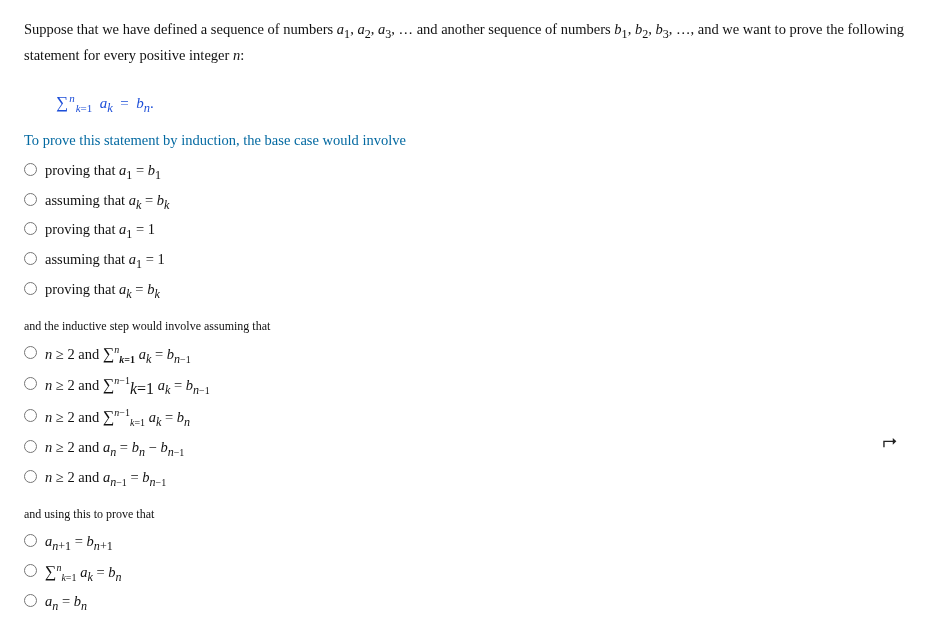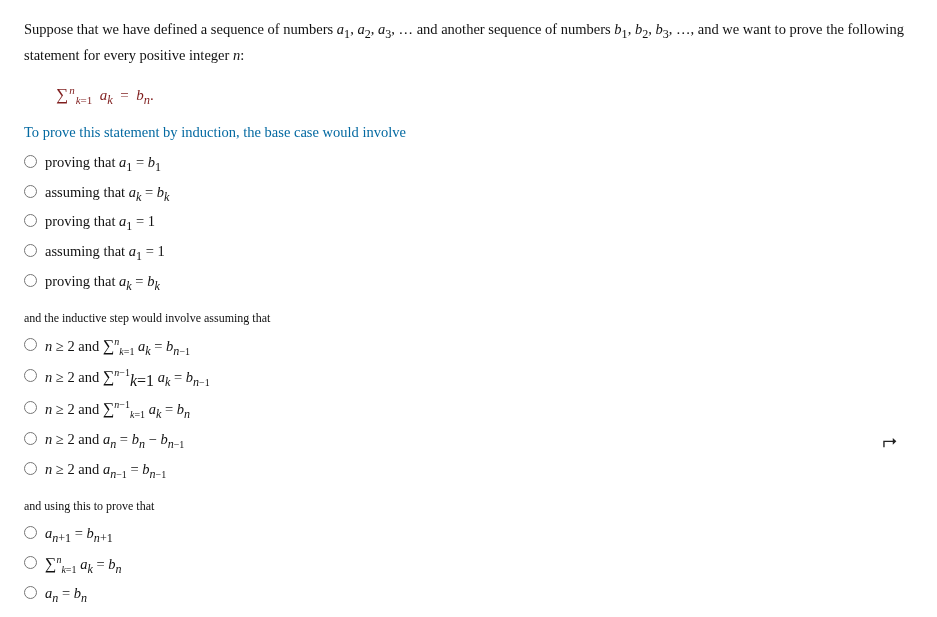--- a/index.html
+++ b/index.html
@@ -16,27 +16,27 @@
     .page {
       background: #fff;
       width: 937px;
       min-height: 617px;
       padding: 18px 24px 20px 24px;
       position: relative;
     }
     .intro-text {
       font-size: 14.5px;
       line-height: 1.55;
-      margin-bottom: 18px;
+      margin-bottom: 26px;
       color: #111;
     }
     .formula-line {
       font-size: 15px;
       margin: 8px 0 16px 32px;
-      color: #7f1d1d;
+      color: #1d4ed8;
     }
     .section-label {
       font-size: 14.5px;
       color: #0369a1;
       margin-bottom: 10px;
       margin-top: 4px;
     }
     .options-group {
       margin-bottom: 16px;
     }
@@ -123,21 +123,21 @@
   </div>
 
   <p class="section-heading">
     and the inductive step would involve assuming that
   </p>
 
   <div class="options-group">
 
     <div class="option-row">
       <input type="radio" name="inductive" style="">
-      <span class="option-text"><span class="math">n</span> ≥ 2 and <span style="font-size:16px;">∑</span><sup style="font-size:10px;"><span class="math">n</span></sup><sub style="font-size:10px;"><span class="math">k</span>=1</sub> <span class="math">a<sub>k</sub></span> = <span class="math">b<sub>n</sub></span><sub style="font-size:10px;">−1</sub></span>
+      <span class="option-text"><span class="math">n</span> ≥ 2 and <span style="font-size:16px;">∑</span><sup style="font-size:10px;"><span class="math">n</span></sup><sub style="font-size:10px;font-weight:bold;"><span class="math">k</span>=1</sub> <span class="math">a<sub>k</sub></span> = <span class="math">b<sub>n</sub></span><sub style="font-size:10px;">−1</sub></span>
     </div>
 
     <div class="option-row">
       <input type="radio" name="inductive" style="">
       <span class="option-text"><span class="math">n</span> ≥ 2 and <span style="font-size:16px;">∑</span><sup style="font-size:10px;margin-top:44px;"><span class="math">n</span>−1</sup><sub style="font-size:16px;"><span class="math">k</span>=1</sub> <span class="math">a<sub>k</sub></span> = <span class="math">b<sub>n</sub></span><sub style="font-size:10px;">−1</sub></span>
     </div>
 
     <div class="option-row">
       <input type="radio" name="inductive" style="">
       <span class="option-text"><span class="math">n</span> ≥ 2 and <span style="font-size:16px;">∑</span><sup style="font-size:10px;"><span class="math">n</span>−1</sup><sub style="font-size:10px;"><span class="math">k</span>=1</sub> <span class="math">a<sub>k</sub></span> = <span class="math">b<sub>n</sub></span></span>

